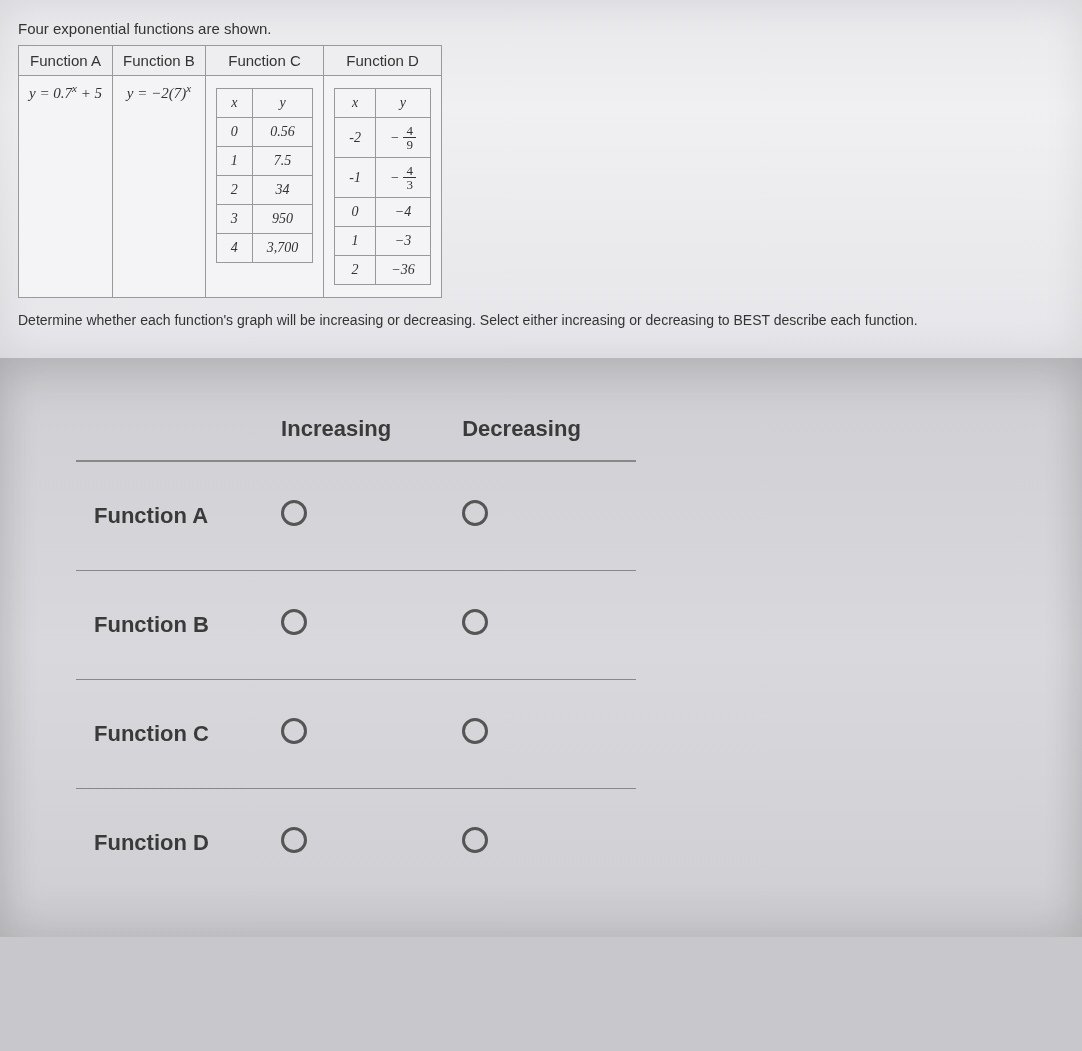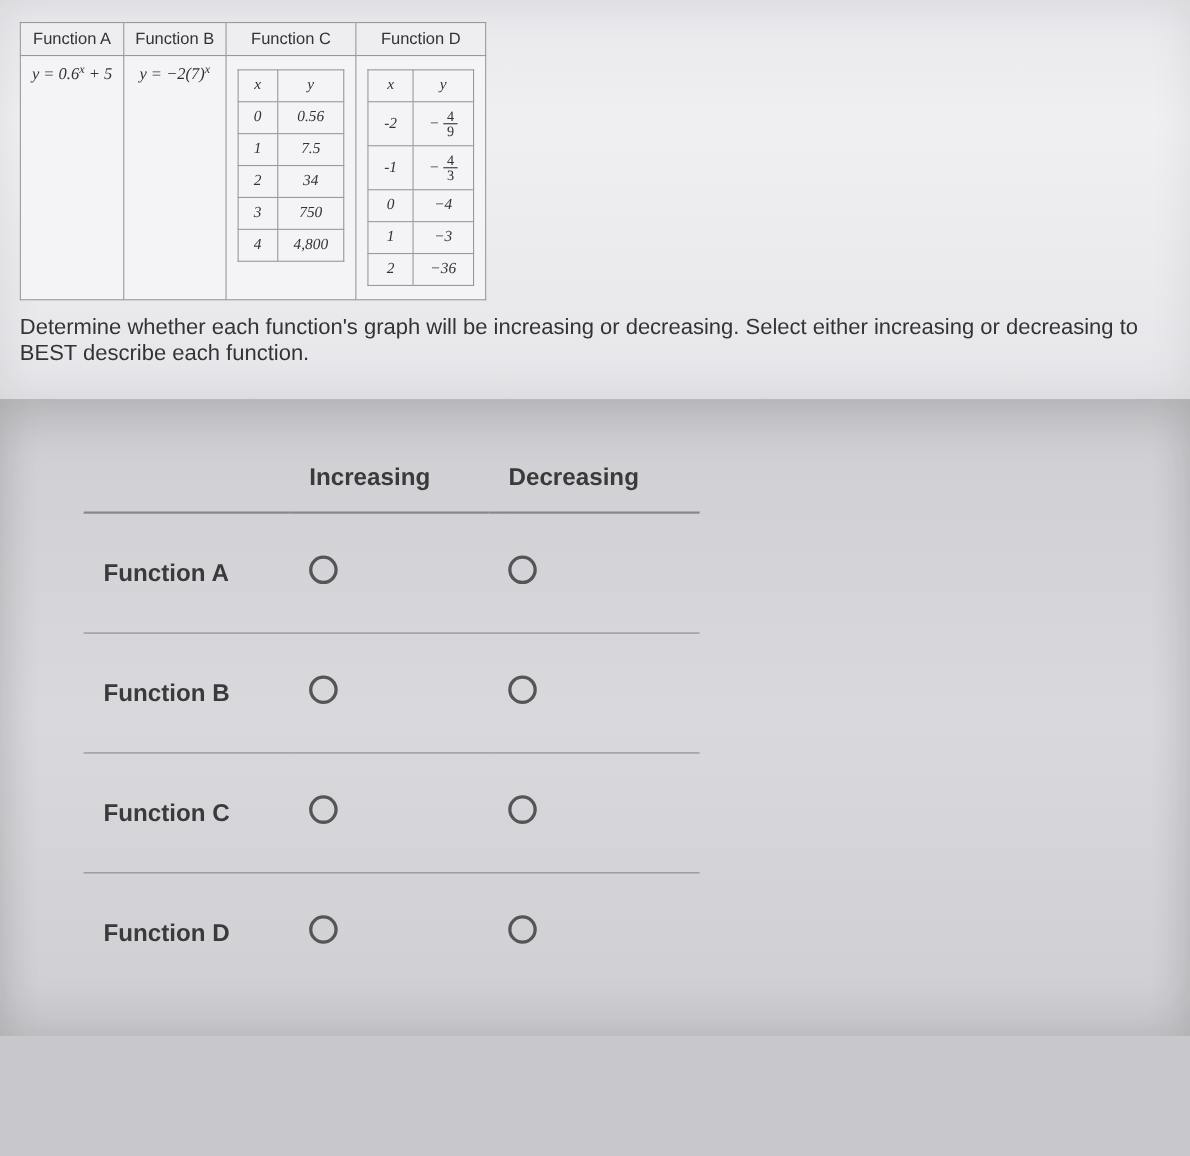--- a/index.html
+++ b/index.html
@@ -47,21 +47,21 @@
   display: inline-block;
   vertical-align: middle;
   text-align: center;
   font-style: normal;
   line-height: 1;
 }
 .frac .num { display:block; border-bottom: 1px solid #333; padding: 0 3px; font-size: 13px;}
 .frac .den { display:block; padding: 0 3px; font-size: 13px;}
 .neg { display:inline-block; vertical-align:middle; margin-right:4px;}
 .question {
-  font-size: 20px;
+  font-size: 14px;
   color: #333;
   margin-top: 14px;
 }
 .bottom-section {
   background: linear-gradient(to bottom, #cfcfd3 0%, #d9d9dd 50%, #cfcfd3 100%);
   padding: 40px 0 40px 76px;
   box-shadow: inset 0 20px 40px rgba(0,0,0,0.12), inset 0 -20px 40px rgba(0,0,0,0.08);
 }
 .answer-table { border-collapse: collapse; width: 560px; }
 .answer-table th, .answer-table td {
@@ -90,32 +90,33 @@
   width: 26px; height: 26px;
   border: 3px solid #555;
   border-radius: 50%;
   background: transparent;
 }
 </style>
 </head>
 <body>
 
 <div class="top-section">
+  <p class="intro">Four exponential functions are shown.</p>
 
   <table class="func-table">
     <tbody>
       <tr>
         <th>Function A</th>
         <th>Function B</th>
         <th>Function C</th>
         <th>Function D</th>
       </tr>
       <tr>
         <td class="eq">
-          <span>y = 0.6</span><sup>x</sup><span> + 5</span>
+          <span>y = 0.7</span><sup>x</sup><span> + 5</span>
         </td>
         <td class="eq">
           <span>y = −2(7)</span><sup>x</sup><span></span>
         </td>
         <td>
           <table class="xy-table">
             <tbody>
                 <tr>
                   <th>x</th>
                   <th>y</th>
@@ -127,25 +128,25 @@
             <tr>
                   <td>1</td>
                   <td>7.5</td>
                 </tr>
             <tr>
                   <td>2</td>
                   <td>34</td>
                 </tr>
             <tr>
                   <td>3</td>
-                  <td>750</td>
+                  <td>950</td>
                 </tr>
             <tr>
                   <td>4</td>
-                  <td>4,800</td>
+                  <td>3,700</td>
                 </tr>
           </tbody>
             </table>
         </td>
         <td>
           <table class="xy-table">
             <tbody>
                 <tr>
                   <th>x</th>
                   <th>y</th>

